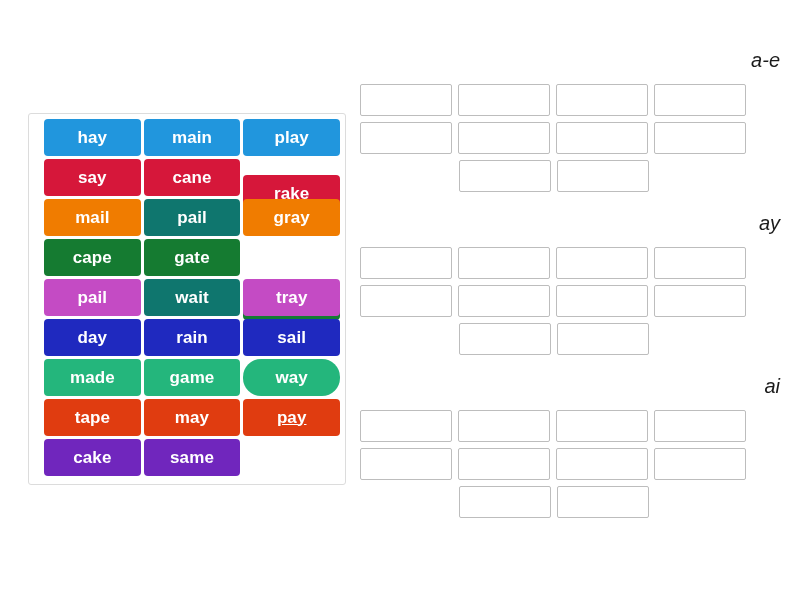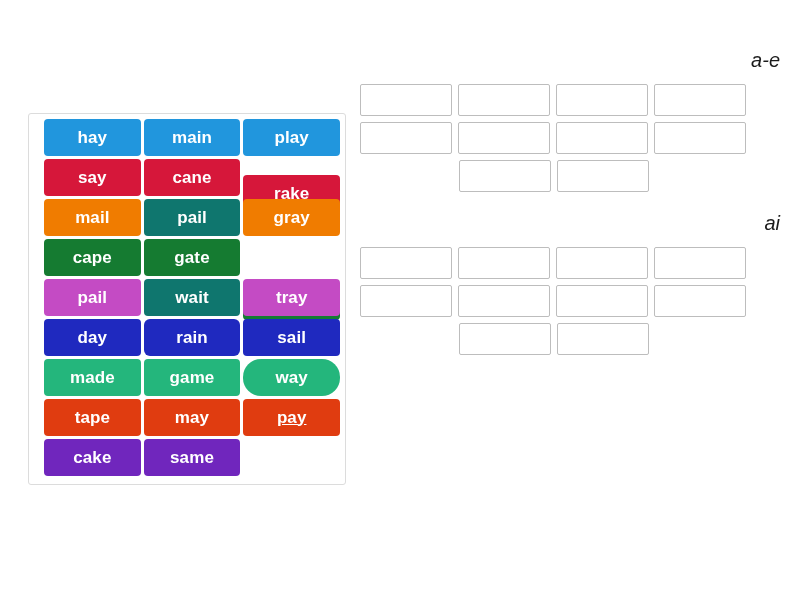--- a/index.html
+++ b/index.html
@@ -118,21 +118,21 @@
       <div class="tile" style="background: rgb(21, 123, 49);">gate</div>
       <div class="tile" style="background: rgb(21, 123, 49); margin-top: 44px;">lake</div>
     </div>
     <div class="tile-row">
       <div class="tile" style="background: rgb(196, 75, 196);">pail</div>
       <div class="tile" style="background: #0f766e;">wait</div>
       <div class="tile" style="background: rgb(196, 75, 196);">tray</div>
     </div>
     <div class="tile-row">
       <div class="tile" style="background: rgb(31, 41, 191);">day</div>
-      <div class="tile" style="background: rgb(31, 41, 191); border-radius: 6px;">rain</div>
+      <div class="tile" style="background: rgb(31, 41, 191);">rain</div>
       <div class="tile" style="background: rgb(31, 41, 191);">sail</div>
     </div>
     <div class="tile-row">
       <div class="tile" style="background: rgb(36, 182, 124);">made</div>
       <div class="tile" style="background: rgb(36, 182, 124);">game</div>
       <div class="tile" style="background: rgb(36, 182, 124); border-radius: 18px;">way</div>
     </div>
     <div class="tile-row">
       <div class="tile" style="background: rgb(224, 60, 16);">tape</div>
       <div class="tile" style="background: rgb(224, 60, 16);">may</div>
@@ -158,20 +158,39 @@
         <div class="slot"></div>
         <div class="slot"></div>
         <div class="slot"></div>
         <div class="slot"></div>
       </div>
       <div class="slot-row centered">
         <div class="slot"></div>
         <div class="slot"></div>
       </div>
     </div>
+    <div class="group group-ay">
+      <div class="group-title">ay</div>
+      <div class="slot-row">
+        <div class="slot"></div>
+        <div class="slot"></div>
+        <div class="slot"></div>
+        <div class="slot"></div>
+      </div>
+      <div class="slot-row">
+        <div class="slot"></div>
+        <div class="slot"></div>
+        <div class="slot"></div>
+        <div class="slot"></div>
+      </div>
+      <div class="slot-row centered">
+        <div class="slot"></div>
+        <div class="slot"></div>
+      </div>
+    </div>
     <div class="group group-ai">
       <div class="group-title">ai</div>
       <div class="slot-row">
         <div class="slot"></div>
         <div class="slot"></div>
         <div class="slot"></div>
         <div class="slot"></div>
       </div>
       <div class="slot-row">
         <div class="slot"></div>

